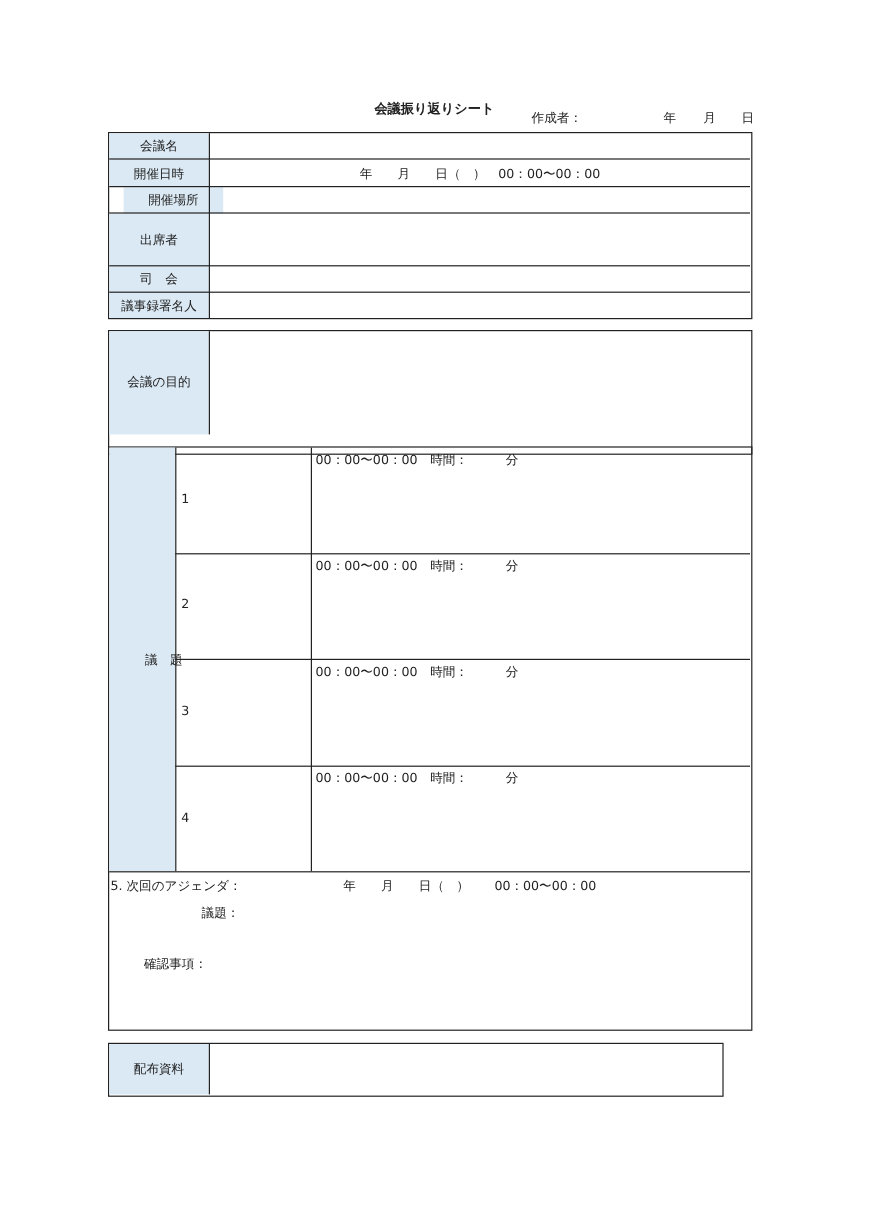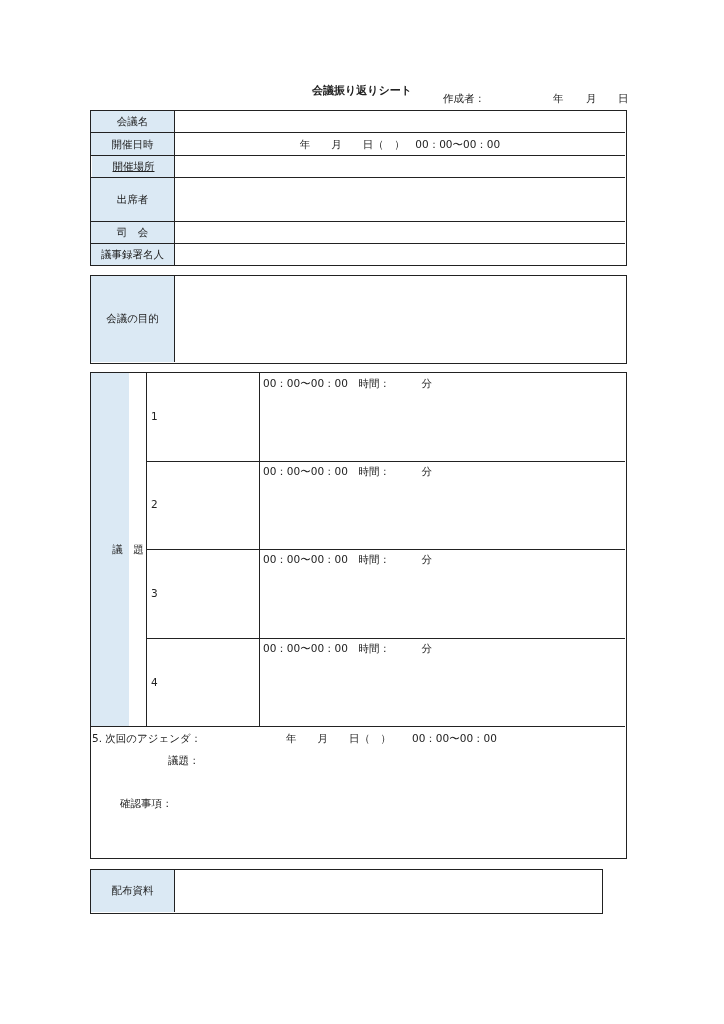--- a/index.html
+++ b/index.html
@@ -24,21 +24,21 @@
 <div class="abs creator" style="left:606px;">日</div>
 
 <div class="abs box" style="left:90px; top:110px; width:537px; height:156px;">
 
   <div class="abs lbl" style="left:0; top:0; width:83px; height:22px;">
       <span>会議名</span>
     </div>
   <div class="abs lbl" style="left:0; top:22px; width:83px; height:23px;">
       <span>開催日時</span>
     </div>
-  <div class="abs lbl" style="left:1px; top:45px; width:83px; height:22px;text-decoration:underline;">
+  <div class="abs lbl" style="left:12px; top:45px; width:83px; height:22px;">
       <span>開催場所</span>
     </div>
   <div class="abs lbl" style="left:0; top:67px; width:83px; height:44px;">
       <span>出席者</span>
     </div>
   <div class="abs lbl" style="left:0; top:111px; width:83px; height:22px;">
       <span>司　会</span>
     </div>
   <div class="abs lbl" style="left:0; top:133px; width:83px; height:21px;">
       <span>議事録署名人</span>
@@ -52,30 +52,30 @@
   <div class="abs" style="left:84px; top:133px; width:450px; height:21px;"></div>
 
   <div class="abs vline" style="left:83px; top:0; height:154px;"></div>
   <div class="abs hline" style="left:0; top:21px; width:534px;"></div>
   <div class="abs hline" style="left:0; top:44px; width:534px;"></div>
   <div class="abs hline" style="left:0; top:66px; width:534px;"></div>
   <div class="abs hline" style="left:0; top:110px; width:534px;"></div>
   <div class="abs hline" style="left:0; top:132px; width:534px;"></div>
 </div>
 
-<div class="abs box" style="left:90px; top:275px; width:537px; height:89px;">
+<div class="abs box" style="left:90px; top:275px; width:537px; height:104px;">
   <div class="abs lbl" style="left:0; top:0; width:83px; height:86px;">
       <span>会議の目的</span>
     </div>
   <div class="abs vline" style="left:83px; top:0; height:86px;"></div>
   <div class="abs" style="left:85px; top:0; width:449px; height:86px;"></div>
 </div>
 
 <div class="abs box" style="left:90px; top:372px; width:537px; height:487px;">
-  <div class="abs lbl" style="left:0; top:0; width:38px; height:353px;padding-left:36px;">
+  <div class="abs lbl" style="left:0; top:0; width:55px; height:353px;padding-left:36px;">
       <span style="white-space:pre;">議　題</span>
     </div>
   <div class="abs vline" style="left:55px; top:0; height:353px;"></div>
   <div class="abs vline" style="left:168px; top:0; height:353px;"></div>
 
   <div class="abs" style="left:57px; top:0; width:111px; height:88px;">
     <span class="abs txt" style="left:3px; top:37px;">1</span>
   </div>
   <div class="abs" style="left:170px; top:0; width:364px; height:88px;">
     <span class="abs txt" style="left:2px; top:4px;">00：00〜00：00　時間：　　　分</span>

